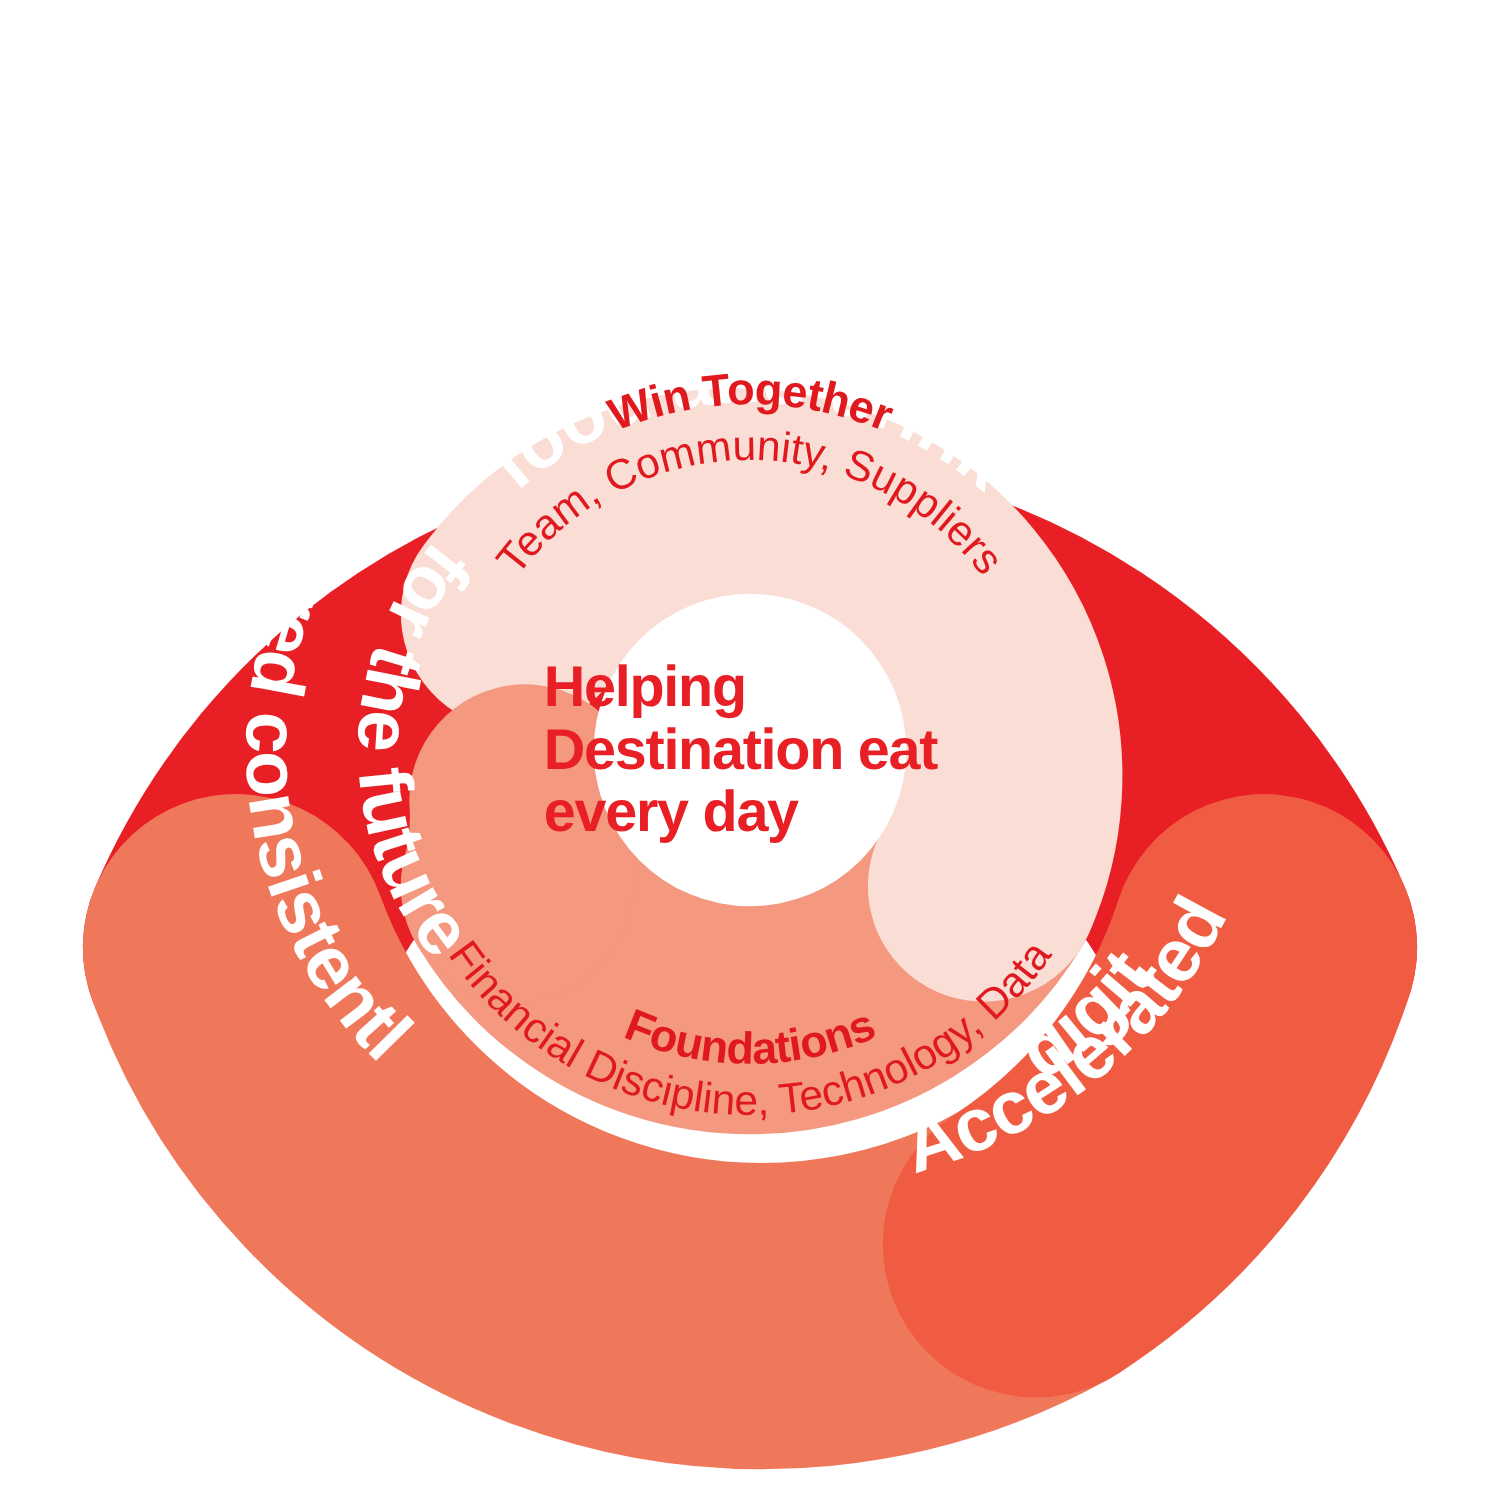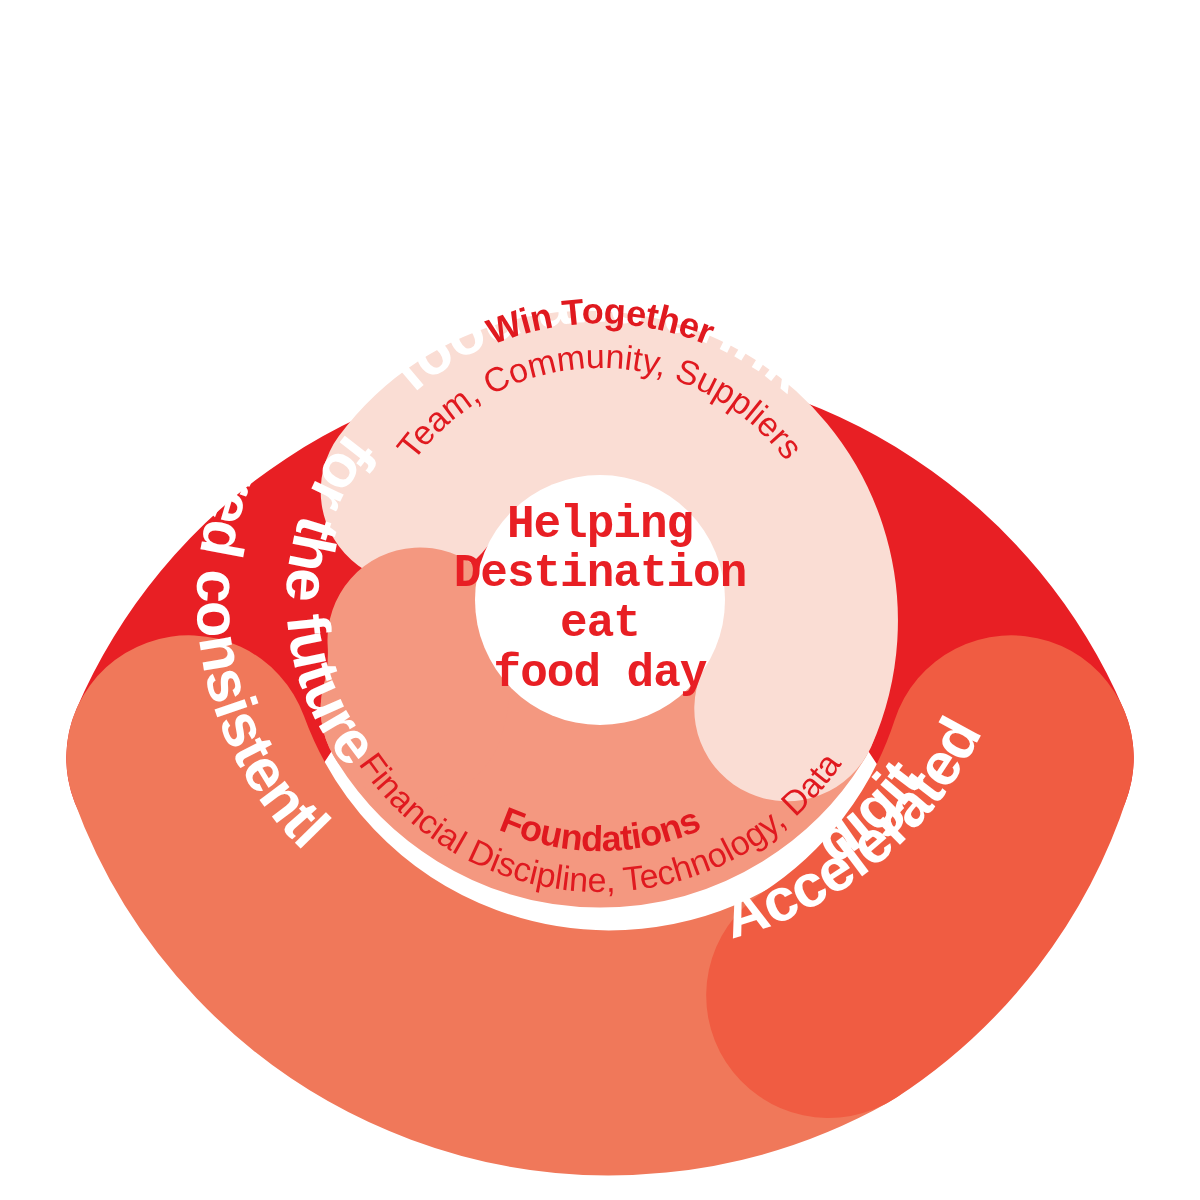--- a/index.html
+++ b/index.html
@@ -55,23 +55,23 @@
     top: 0;
     width: 1200px;
     height: 1200px;
     display: flex;
     align-items: center;
     justify-content: center;
     pointer-events: none;
   }
   .center-text-inner {
     width: 330px;
-    text-align: center;
+    text-align: left;
     color: #E81F24;
-    font-family: Liberation Mono, monospace;
+    font-family: Liberation Sans, sans-serif;
     font-weight: bold;
     font-size: 46px;
     line-height: 1.08;
     letter-spacing: -1px;
   }
 </style>
 </head>
 <body>
 
 <div id="diagram-root">
@@ -152,17 +152,17 @@
       <text class="curved-label inner-sub">
         <textPath href="#p-found-2" startOffset="50%" text-anchor="middle">Financial Discipline, Technology, Data</textPath>
       </text>
     </g>
   </svg>
 
   <div class="center-text">
     <div class="center-text-inner">
       <div>Helping</div>
       <div>Destination eat</div>
-      <div>food day</div>
+      <div>every day</div>
     </div>
   </div>
 
 </div>
 
 </body></html>

